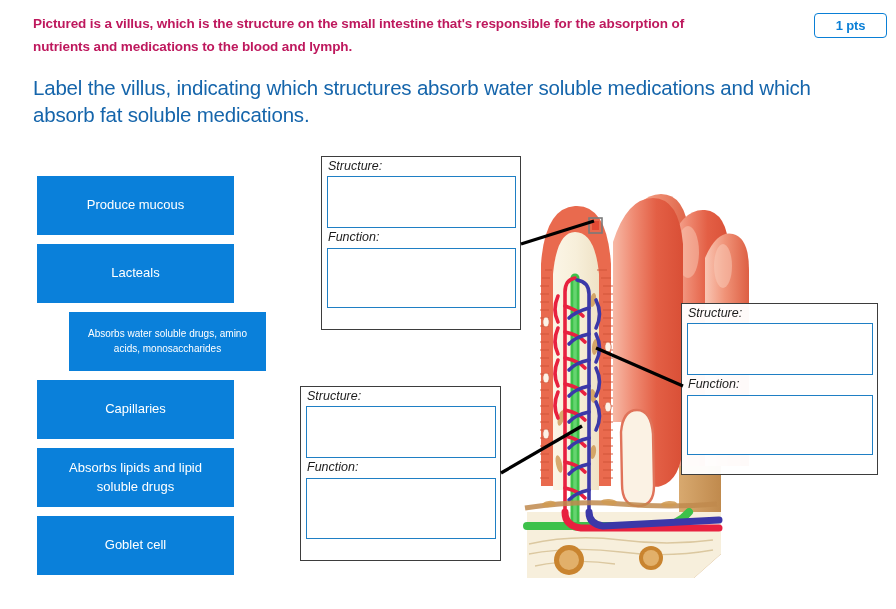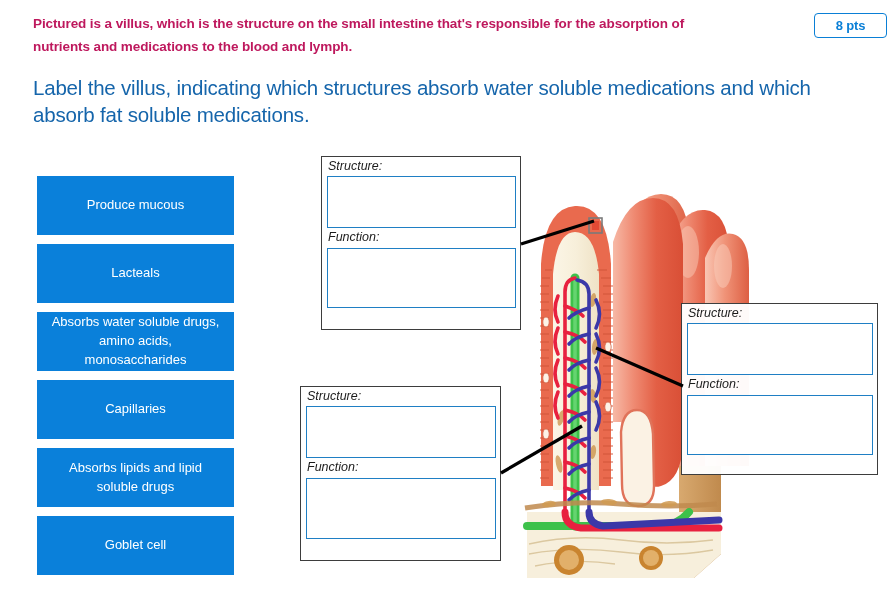--- a/index.html
+++ b/index.html
@@ -68,21 +68,22 @@
     align-items: center;
     justify-content: center;
     text-align: center;
     font-size: 13px;
     line-height: 1.45;
     padding: 8px 10px;
     cursor: grab;
     user-select: none;
   }
   .bank-item.small {
-    font-size: 13px;
+    font-size: 10px;
+    margin-left: 32px;
   }
 
   
   .answer-box {
     position: absolute;
     border: 1.6px solid #3d3d3d;
     background: rgba(255,255,255,0.97);
     z-index: 6;
     font-style: italic;
   }
@@ -130,21 +131,21 @@
     left: 509px; top: 182px;
     width: 240px; height: 398px;
     z-index: 2;
   }
 </style>
 </head>
 <body>
 
 <div id="question-stem">Pictured is a villus, which is the structure on the small intestine that's responsible for the absorption of nutrients and medications to the blood and lymph.</div>
 
-<div id="pts-badge">8 pts</div>
+<div id="pts-badge">1 pts</div>
 
 <div id="task-instruction">Label the villus, indicating which structures absorb water soluble medications and which absorb fat soluble medications.</div>
 
 <div id="answer-bank">
   <div class="bank-item">Produce mucous</div>
   <div class="bank-item">Lacteals</div>
   <div class="bank-item small">Absorbs water soluble drugs, amino acids, monosaccharides</div>
   <div class="bank-item">Capillaries</div>
   <div class="bank-item">Absorbs lipids and lipid soluble drugs</div>
   <div class="bank-item">Goblet cell</div>

